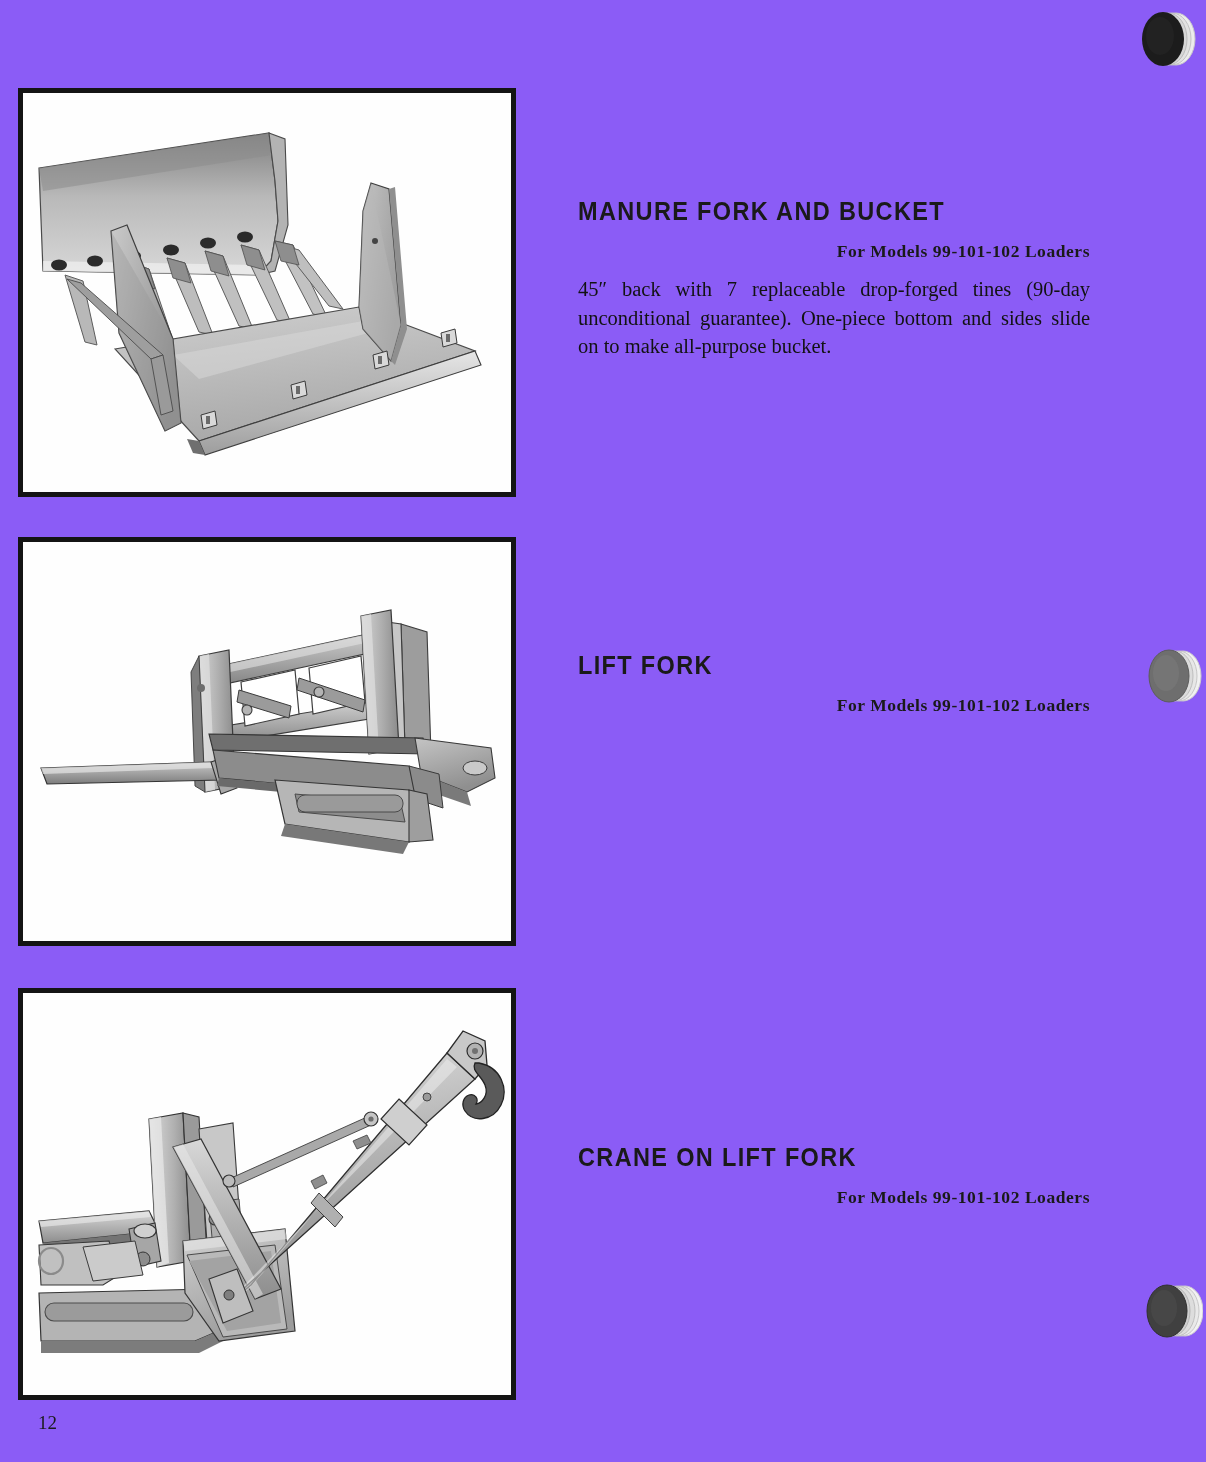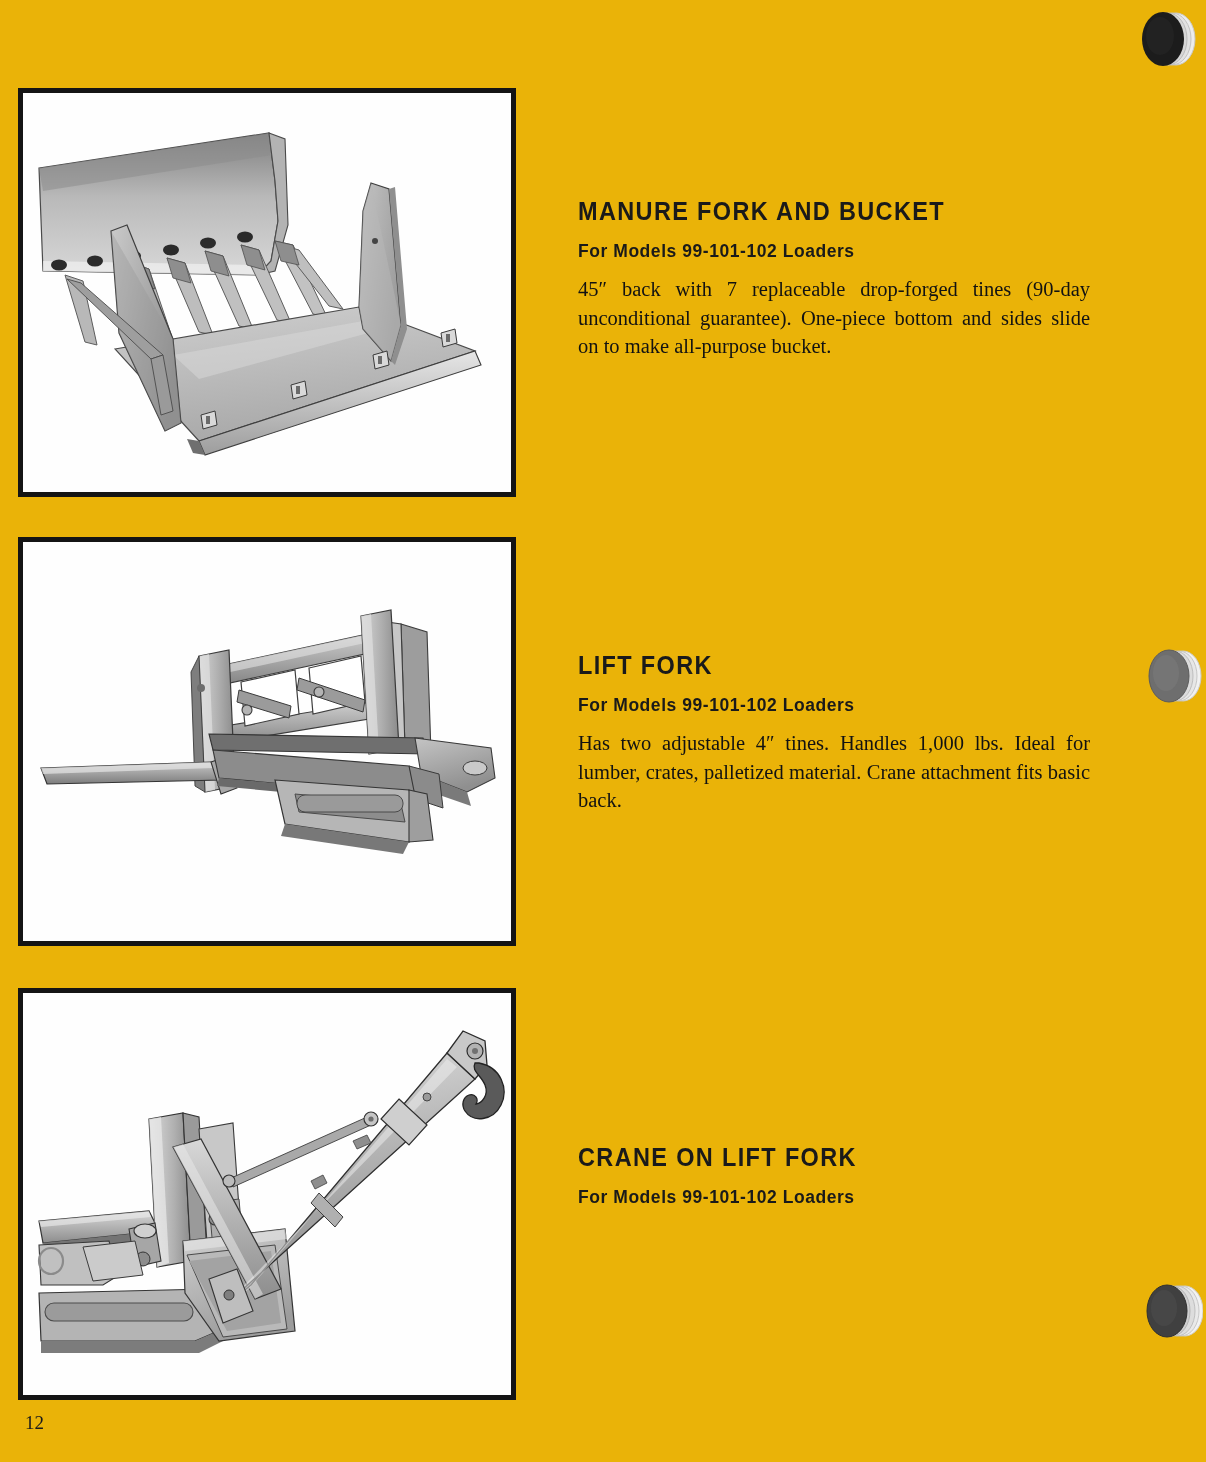--- a/index.html
+++ b/index.html
@@ -9,21 +9,21 @@
     background: #ffffff;
   }
   body {
     font-family: "Liberation Serif", serif;
     -webkit-font-smoothing: antialiased;
   }
   #page {
     position: relative;
     width: 1206px;
     height: 1462px;
-    background: #eab308;
+    background: #8b5cf6;
     overflow: hidden;
   }
 
   
   .photo-frame {
     position: absolute;
     left: 18px;
     width: 498px;
     border: 5px solid #141414;
     background: #ffffff;
@@ -59,45 +59,45 @@
     letter-spacing: 1.35px;
     color: #1a1a1a;
     margin: 0 0 16px 0;
     text-align: left;
     white-space: nowrap;
     transform: scaleY(1.06);
     transform-origin: left top;
   }
 
   .subheading {
-    font-family: Liberation Sans, sans-serif;
+    font-family: Liberation Serif, serif;
     font-weight: bold;
     font-size: 17.5px;
     letter-spacing: 0.55px;
     color: #1a1a1a;
     margin: 0 0 13px 0;
-    text-align: left;
+    text-align: right;
   }
 
   .body-text {
     font-family: Liberation Serif, serif;
     font-size: 20.5px;
     line-height: 1.40;
     color: #121212;
     margin: 0;
     text-align: justify;
     text-justify: inter-word;
     hyphens: manual;
   }
   .body-text.no-justify-last { text-align-last: left; }
 
   
   #page-number {
     position: absolute;
-    left: 25px;
+    left: 38px;
     top: 1412px;
     font-family: "Liberation Serif", serif;
     font-size: 19px;
     color: #1b1b1b;
   }
 
   
   .ring {
     position: absolute;
     width: 62px;
@@ -368,21 +368,20 @@
 
   <div class="text-block" id="text-1">
     <h2 class="heading">MANURE FORK AND BUCKET</h2>
     <div class="subheading">For Models 99-101-102 Loaders</div>
     <p class="body-text no-justify-last">45″ back with 7 replaceable drop-forged tines (90-day unconditional guarantee). One-piece bottom and sides slide on to make all-purpose bucket.</p>
   </div>
 
   <div class="text-block" id="text-2">
     <h2 class="heading">LIFT FORK</h2>
     <div class="subheading">For Models 99-101-102 Loaders</div>
-    <p class="body-text no-justify-last">Has two adjustable 4″ tines. Handles 1,000 lbs. Ideal for lumber, crates, palletized material. Crane attachment fits basic back.</p>
   </div>
 
   <div class="text-block" id="text-3">
     <h2 class="heading">CRANE ON LIFT FORK</h2>
     <div class="subheading">For Models 99-101-102 Loaders</div>
   </div>
 
   <div id="page-number">12</div>
 
   <div class="ring" id="ring-1">

